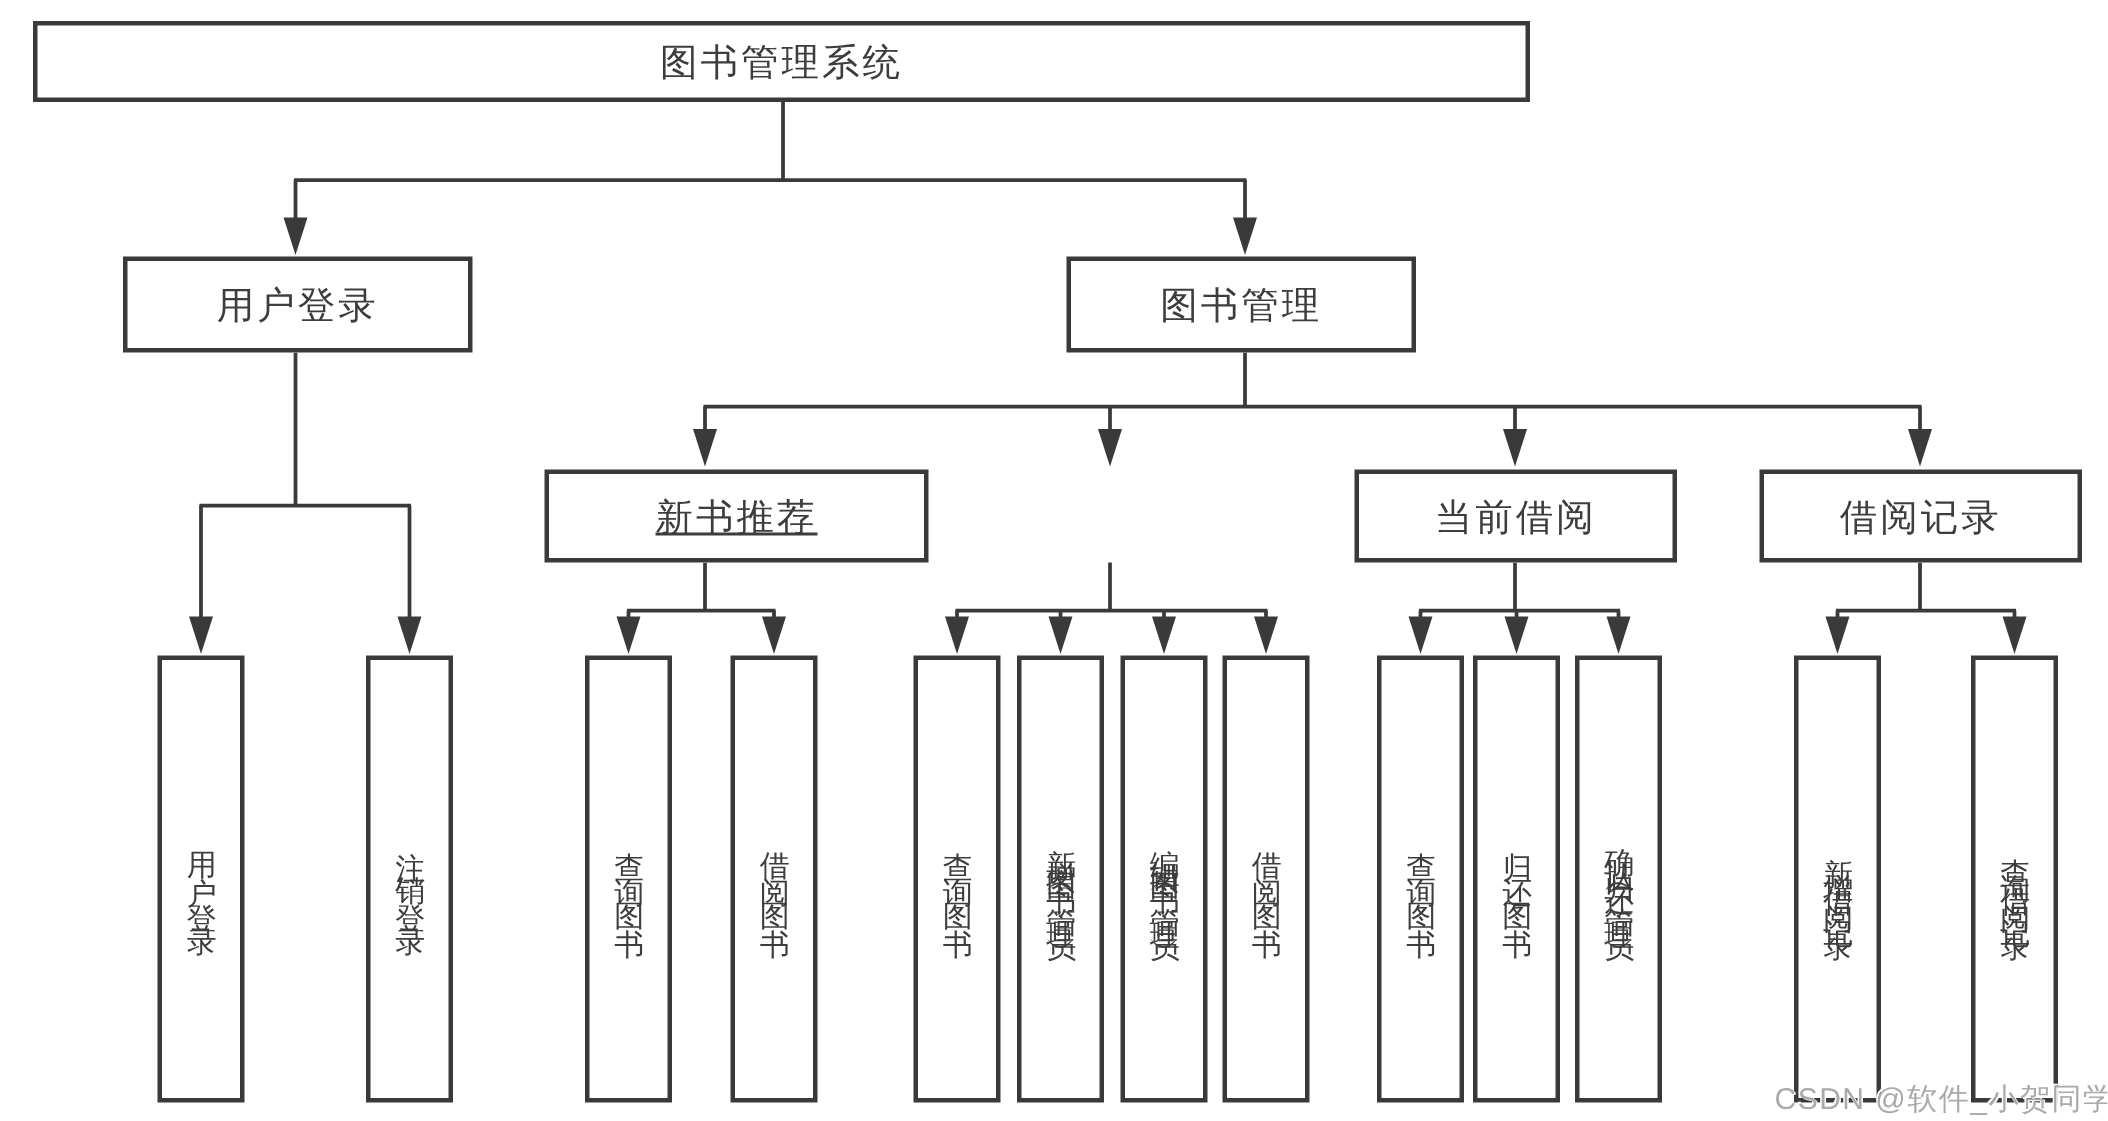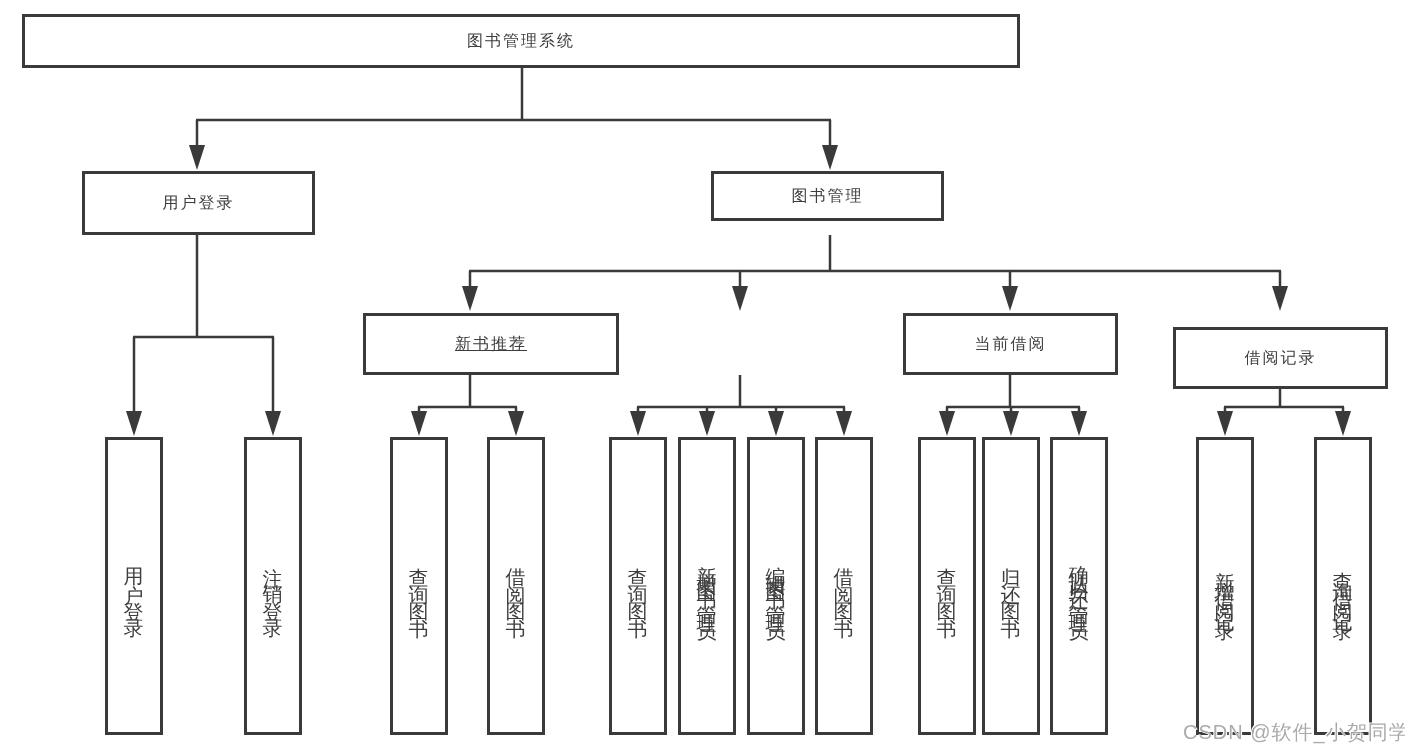--- a/index.html
+++ b/index.html
@@ -17,21 +17,21 @@
   }
   #connectors{position:absolute;left:0;top:0;z-index:1;}
   #connectors line{stroke:var(--line);stroke-width:2.5;}
   #connectors polygon{fill:var(--line);}
   .hbox{
     position:absolute;
     box-sizing:border-box;
     border:3px solid var(--line);
     background:#ffffff;
     display:flex;align-items:center;justify-content:center;
-    font-size:16px;color:var(--text);
+    font-size:25px;color:var(--text);
     letter-spacing:2px;
     z-index:2;
   }
   .vbox{
     position:absolute;
     top:437px;height:298px;width:58px;
     box-sizing:border-box;
     border:3px solid var(--line);
     background:#ffffff;
     display:flex;align-items:center;justify-content:center;
@@ -122,31 +122,31 @@
     <polygon points="1335,411 1351,411 1343,436"></polygon>
   </svg>
 
   <div class="hbox" style="left:22px;top:14px;width:998px;height:54px;">
     <span>图书管理系统</span>
   </div>
 
   <div class="hbox" style="left:82px;top:171px;width:233px;height:64px;">
     <span>用户登录</span>
   </div>
-  <div class="hbox" style="left:711px;top:171px;width:233px;height:50px;align-items:center;">
+  <div class="hbox" style="left:711px;top:171px;width:233px;height:64px;align-items:center;">
     <span>图书管理</span>
   </div>
 
   <div class="hbox" style="left:363px;top:313px;width:256px;height:62px;text-decoration:underline;">
     <span>新书推荐</span>
   </div>
   <div class="hbox" style="left:903px;top:313px;width:215px;height:62px;font-family:Liberation Mono, monospace;">
     <span>当前借阅</span>
   </div>
-  <div class="hbox" style="left:1173px;top:313px;width:215px;height:62px;margin-top:14px;">
+  <div class="hbox" style="left:1173px;top:313px;width:215px;height:62px;">
     <span>借阅记录</span>
   </div>
 
   <div class="vbox" style="left:105px;">
     <span style="letter-spacing: 17px;">用户登录</span>
   </div>
   <div class="vbox" style="left:244px;">
     <span style="letter-spacing: 17px;">注销登录</span>
   </div>
   <div class="vbox" style="left:390px;">

